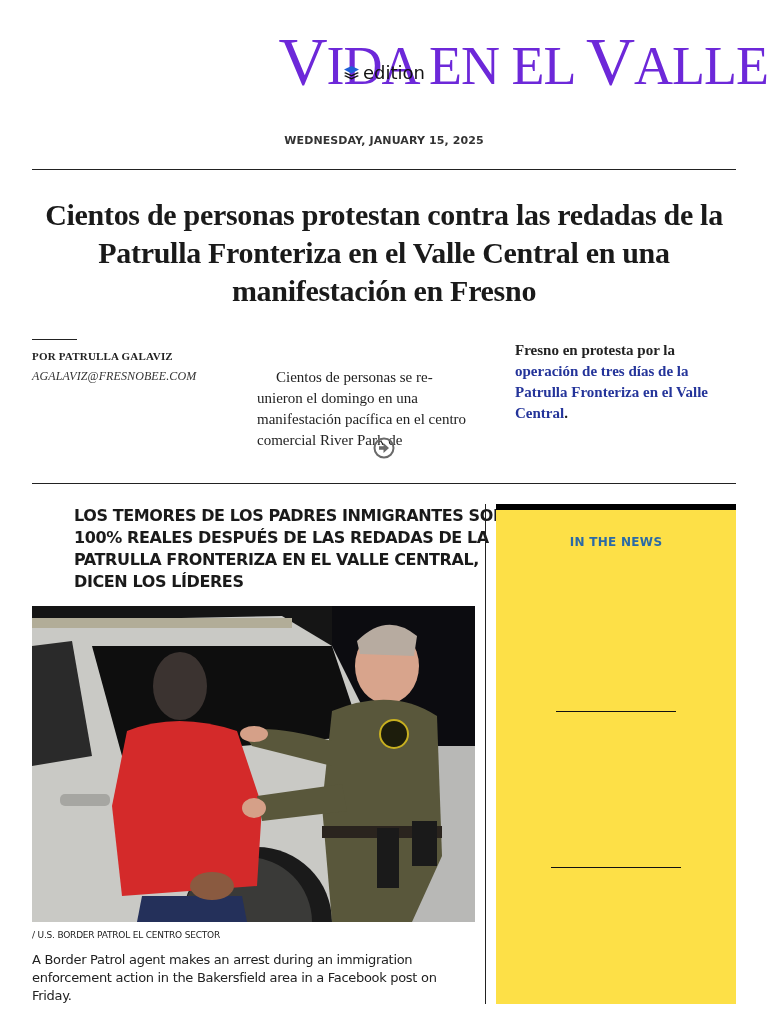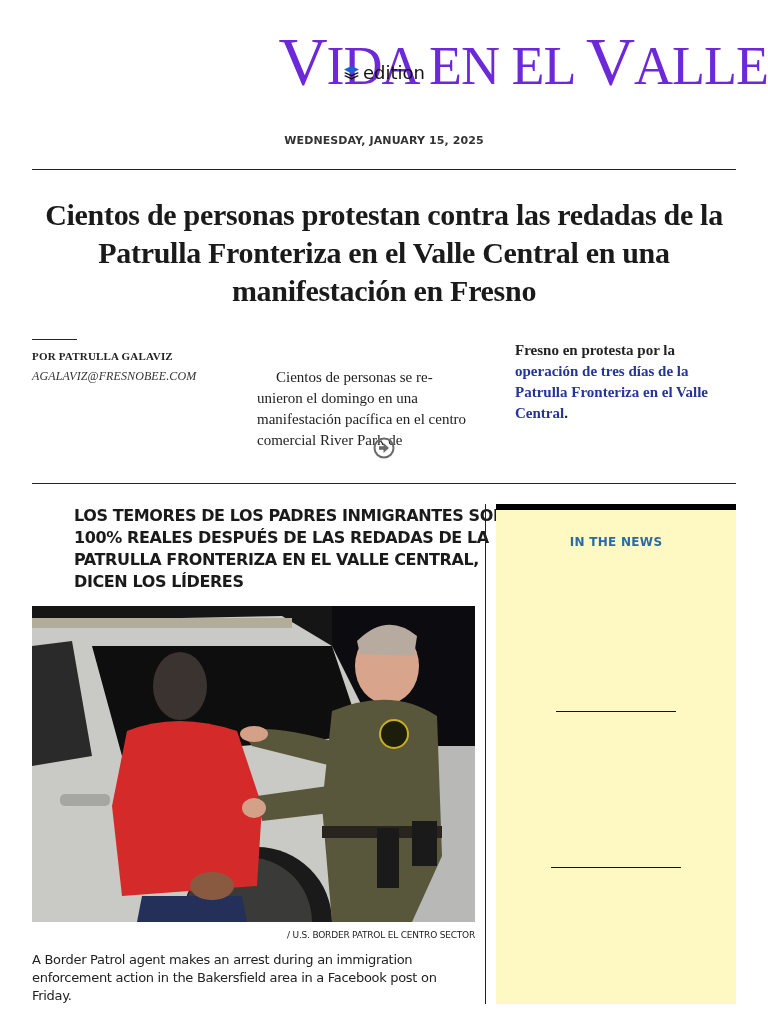--- a/index.html
+++ b/index.html
@@ -26,24 +26,24 @@
   .lede-col.c2 { left: 515px; font-weight: bold; }
   .lede-col .indent { display: inline-block; width: 19px; }
   .link { color: #24349a; text-decoration: none; }
   .more-icon { position: absolute; left: 373px; top: 437px; width: 22px; height: 22px; }
 
   .vrule { position: absolute; left: 485px; top: 504px; width: 1px; height: 500px; background: #222; }
 
   .sub-headline { position: absolute; left: 32px; top: 505px; width: 440px; font-family: "DejaVu Sans", sans-serif; font-weight: bold; font-size: 16px; line-height: 22px; color: #1a1a1a; letter-spacing: -0.4px; margin-left: 42px; }
 
   .photo { position: absolute; left: 32px; top: 606px; width: 443px; height: 316px; overflow: hidden; background: #1a1a1a; }
-  .credit { position: absolute; left: 32px; top: 930px; width: 443px; text-align: right; font-family: "DejaVu Sans", sans-serif; font-size: 9px; color: #222; letter-spacing: -0.2px; }
+  .credit { position: absolute; left: 32px; top: 930px; width: 443px; font-family: "DejaVu Sans", sans-serif; font-size: 9px; color: #222; letter-spacing: -0.2px; }
   .caption { position: absolute; left: 32px; top: 951px; width: 440px; font-family: "DejaVu Sans", sans-serif; font-size: 13px; line-height: 18px; color: #222; letter-spacing: -0.3px; }
 
-  .sidebar { position: absolute; left: 496px; top: 504px; width: 240px; height: 500px; background: #fef9c3; border-top: 6px solid #000; }
+  .sidebar { position: absolute; left: 496px; top: 504px; width: 240px; height: 500px; background: #fde047; border-top: 6px solid #000; }
   .sidebar-title { position: absolute; left: 0; top: 25px; width: 240px; text-align: center; font-family: "DejaVu Sans", sans-serif; font-weight: bold; font-size: 12px; color: #2a6aa6; letter-spacing: 0.3px; }
   .news-item { position: absolute; left: 20px; width: 206px; font-family: "Liberation Serif", serif; font-size: 19px; line-height: 24px; color: #1a1a1a; }
   .news-item .place { font-family: "DejaVu Sans", sans-serif; font-weight: bold; font-size: 18px; letter-spacing: -0.5px; }
   .news-sep { position: absolute; height: 1px; background: #111; }
 </style>
 </head>
 <body>
 
 <div class="masthead">
   <div class="logo"><span class="big">V</span><span>IDA EN EL </span><span class="big">V</span><span>ALLE</span></div>

